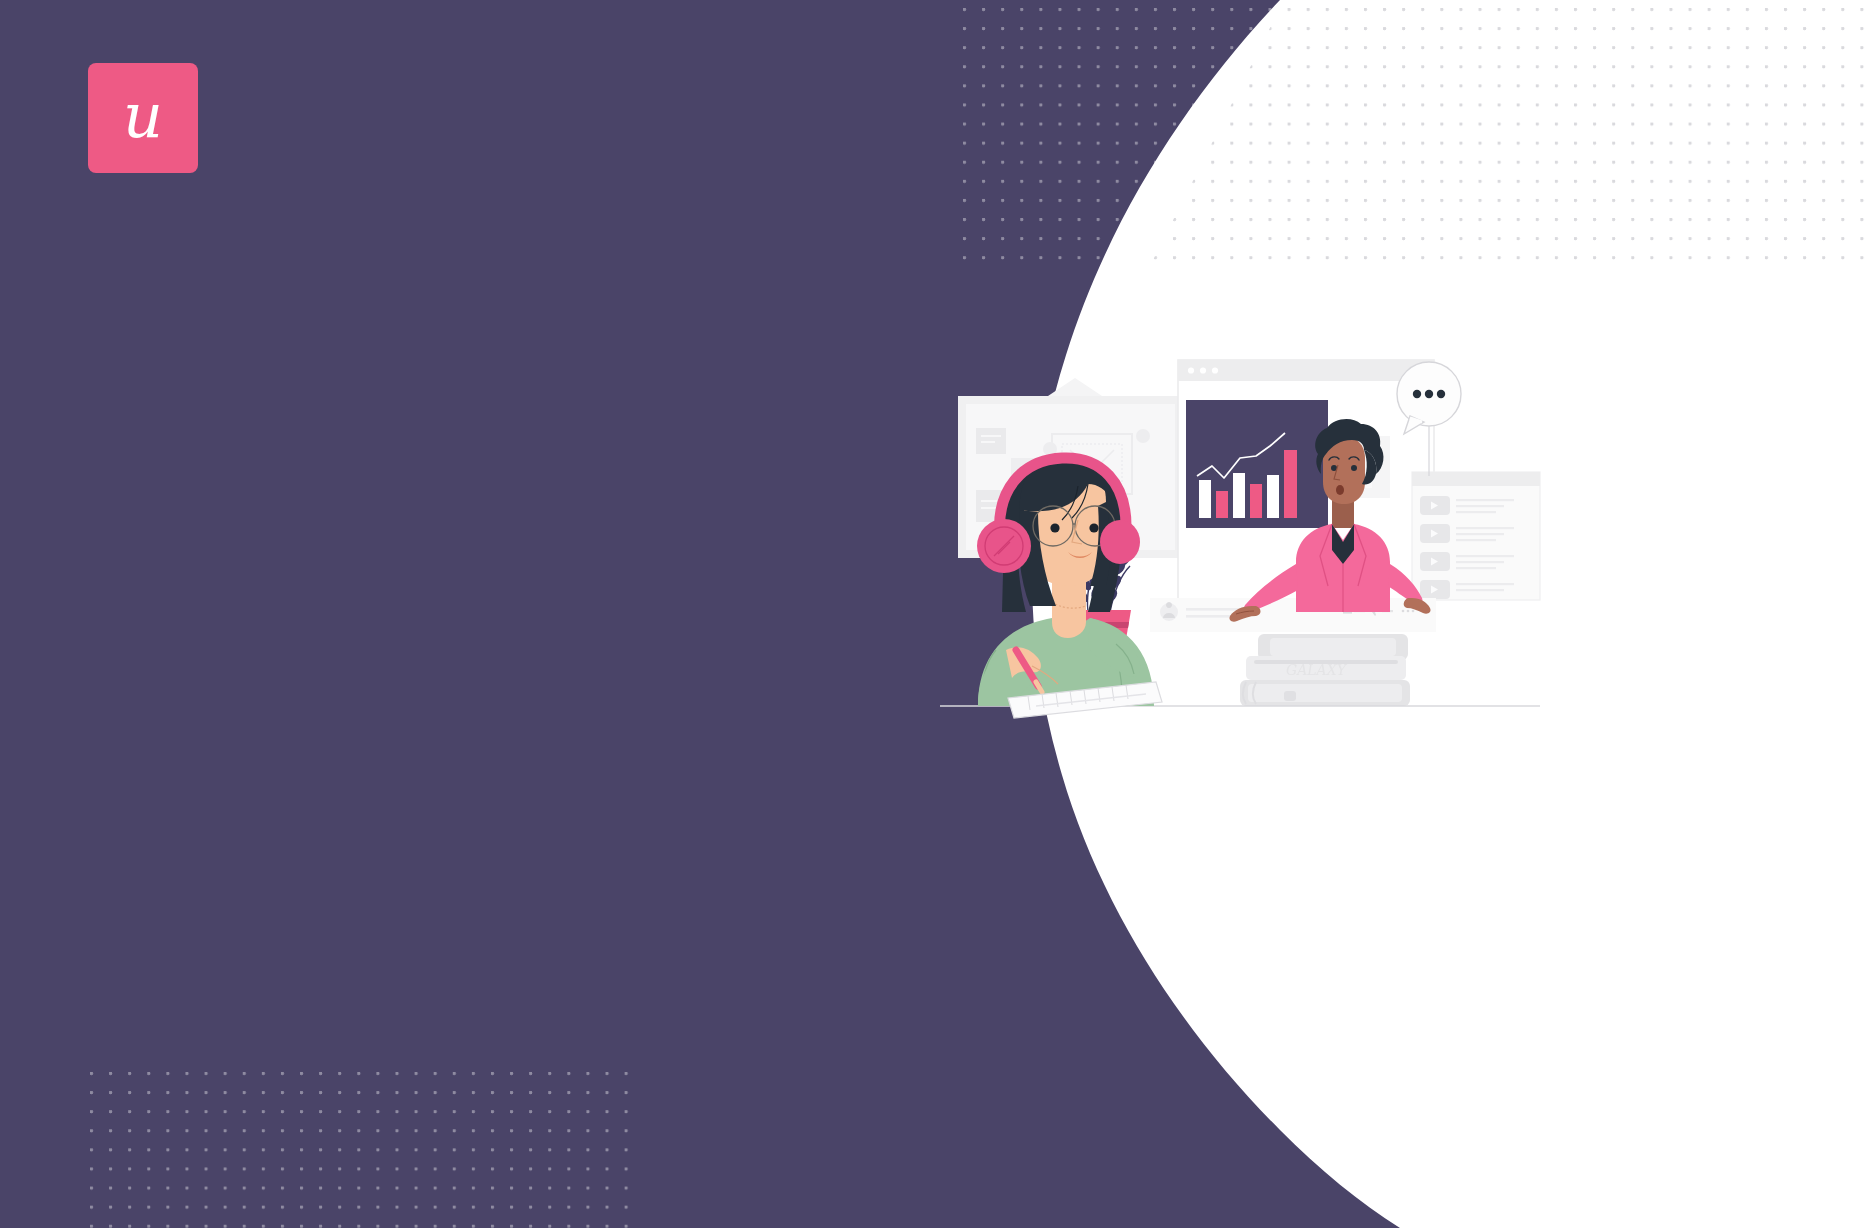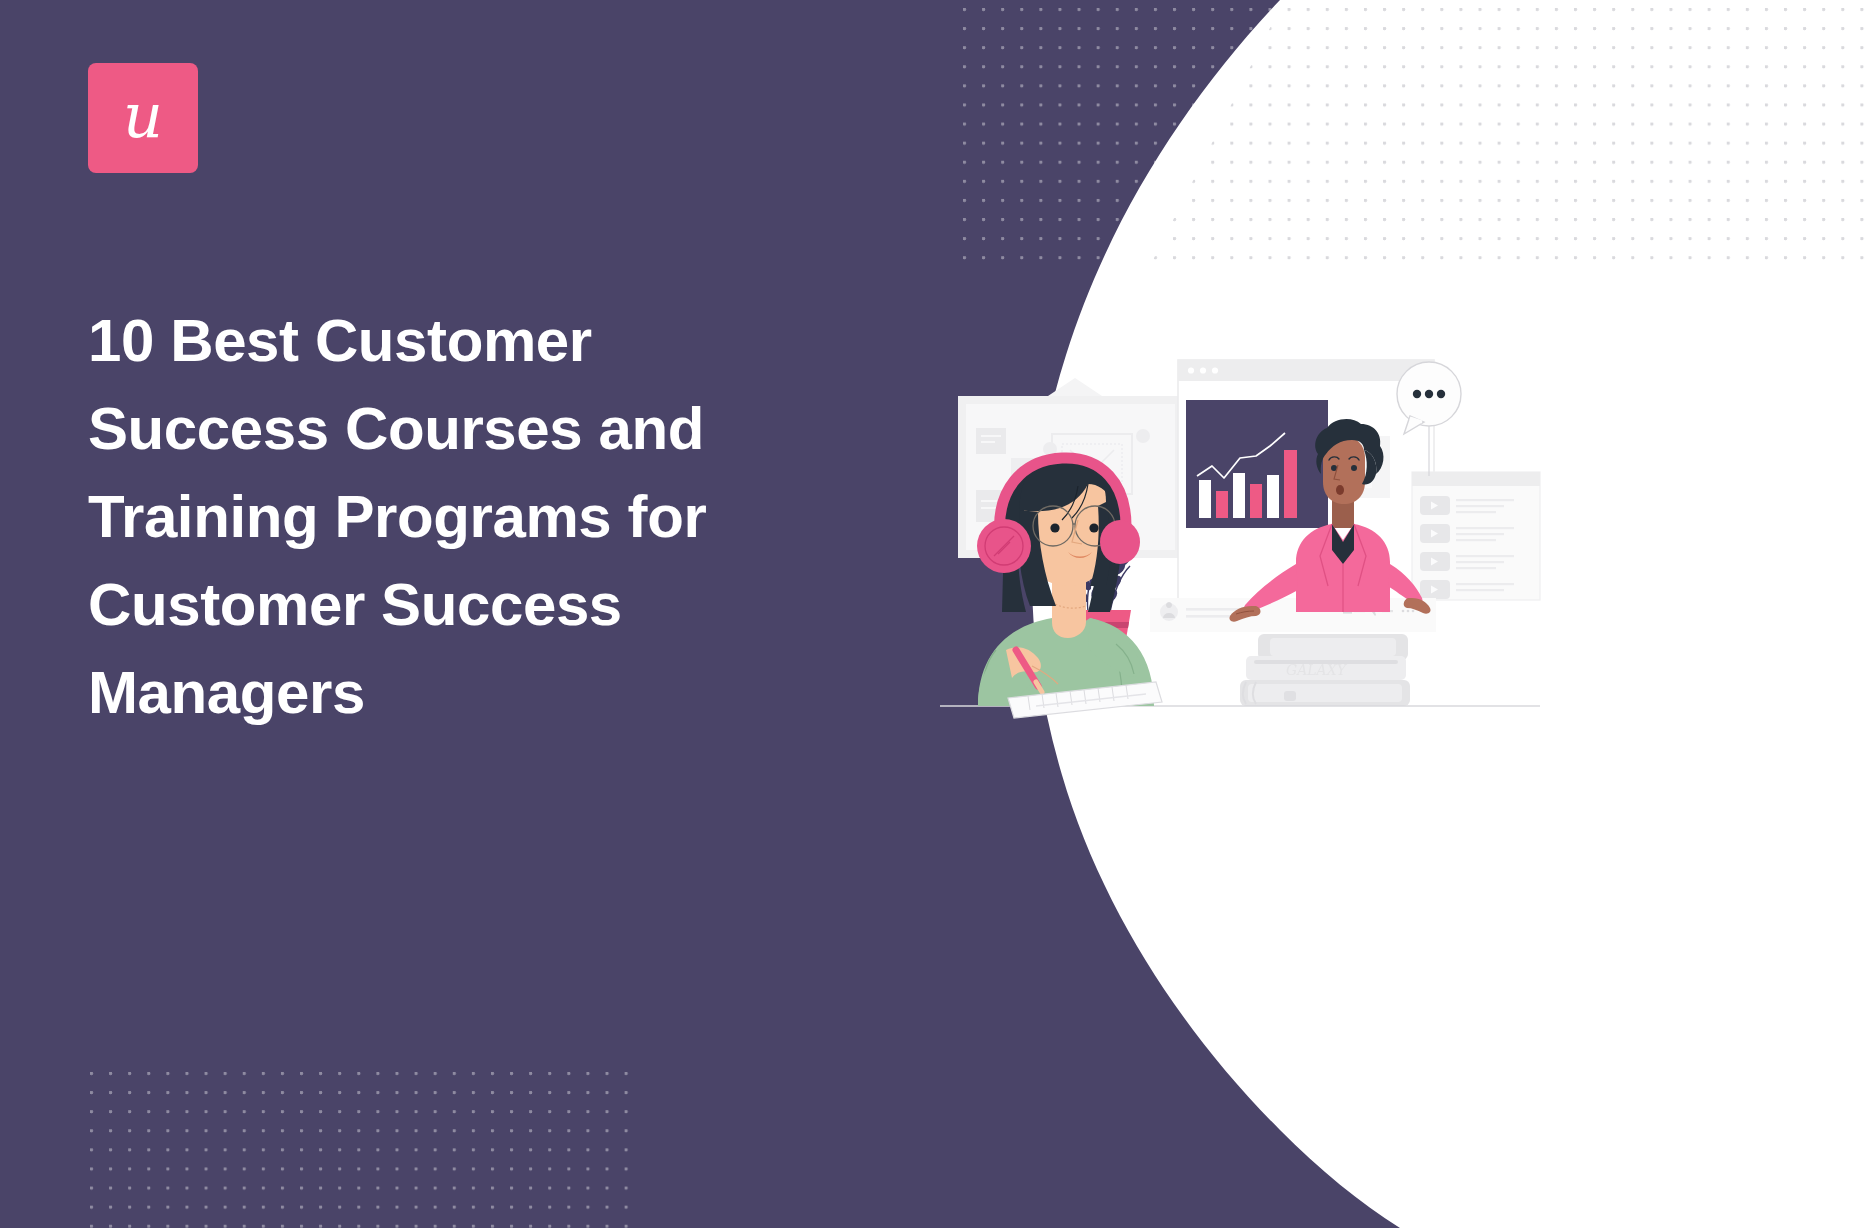--- a/index.html
+++ b/index.html
@@ -120,21 +120,20 @@
                L1876,1228 Z" fill="#ffffff"></path>
     </svg>
   </div>
 
   <div class="dots-over-white"></div>
 
   <div class="logo">
     <span class="logo-glyph">u</span>
   </div>
 
-  <h1 class="headline">10 Best Customer Success Courses and Training Programs for Customer Success Managers</h1>
 
   <div class="illustration">
     <svg viewBox="0 0 600 420" aria-hidden="true">
 
       <g>
         <path d="M135,28 L105,48 L165,48 Z" fill="#f4f4f5"></path>
         <rect x="18" y="46" width="225" height="162" fill="#f0f0f1"></rect>
         <rect x="26" y="54" width="209" height="146" fill="#f7f7f8"></rect>
         <rect x="36" y="78" width="30" height="26" fill="#eaeaec"></rect>
         <rect x="41" y="85" width="20" height="2" fill="#f7f7f8"></rect>

